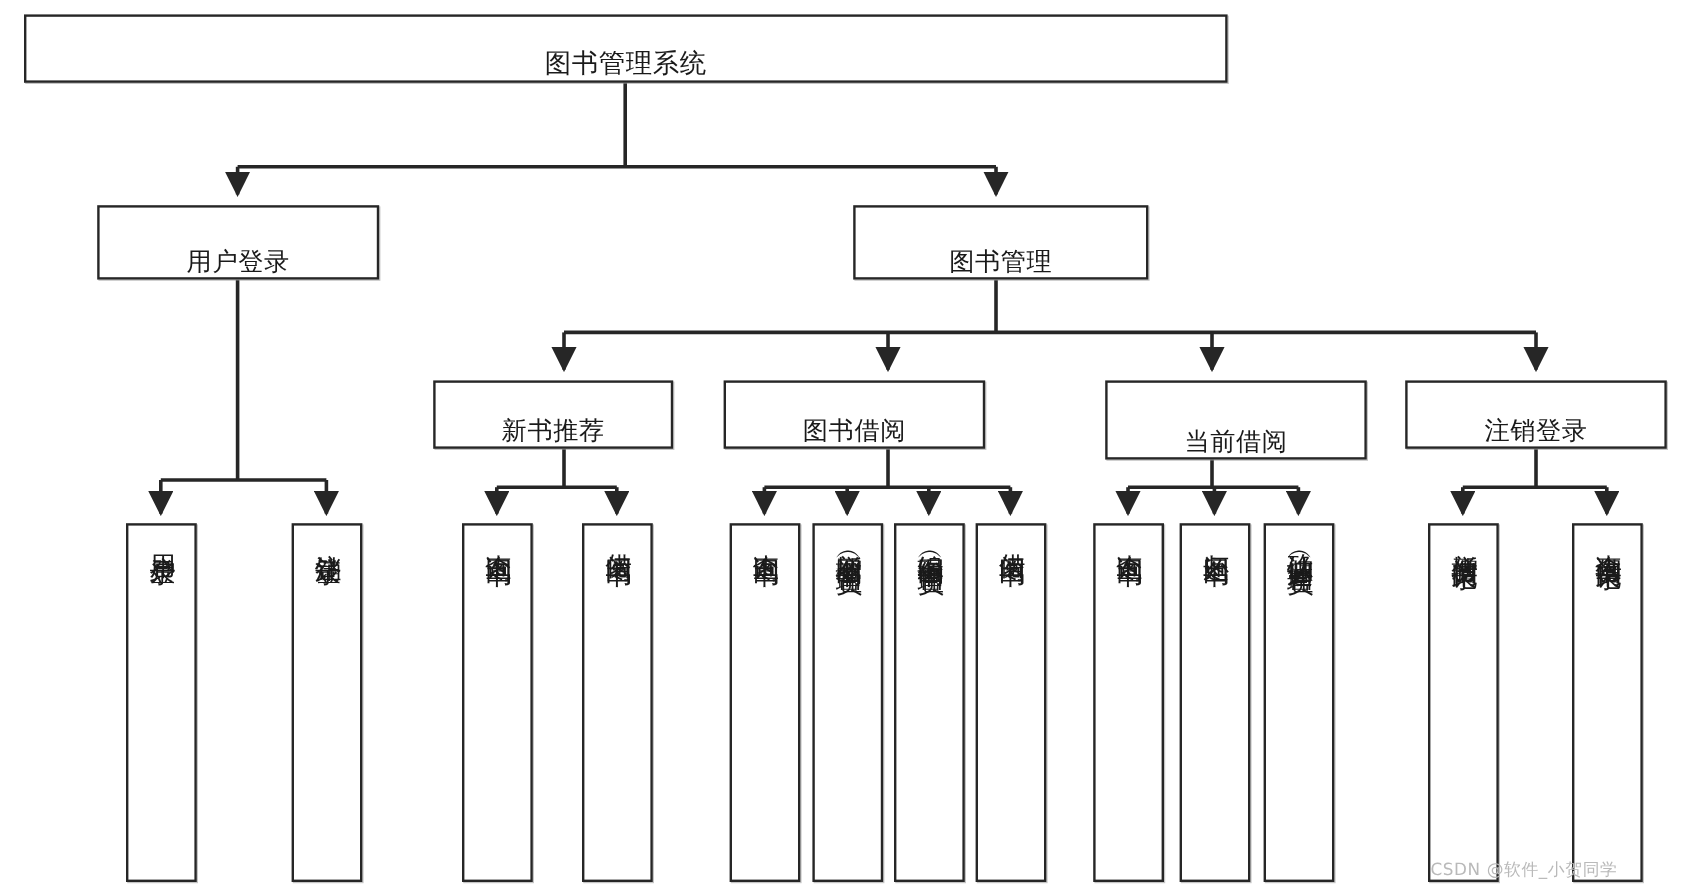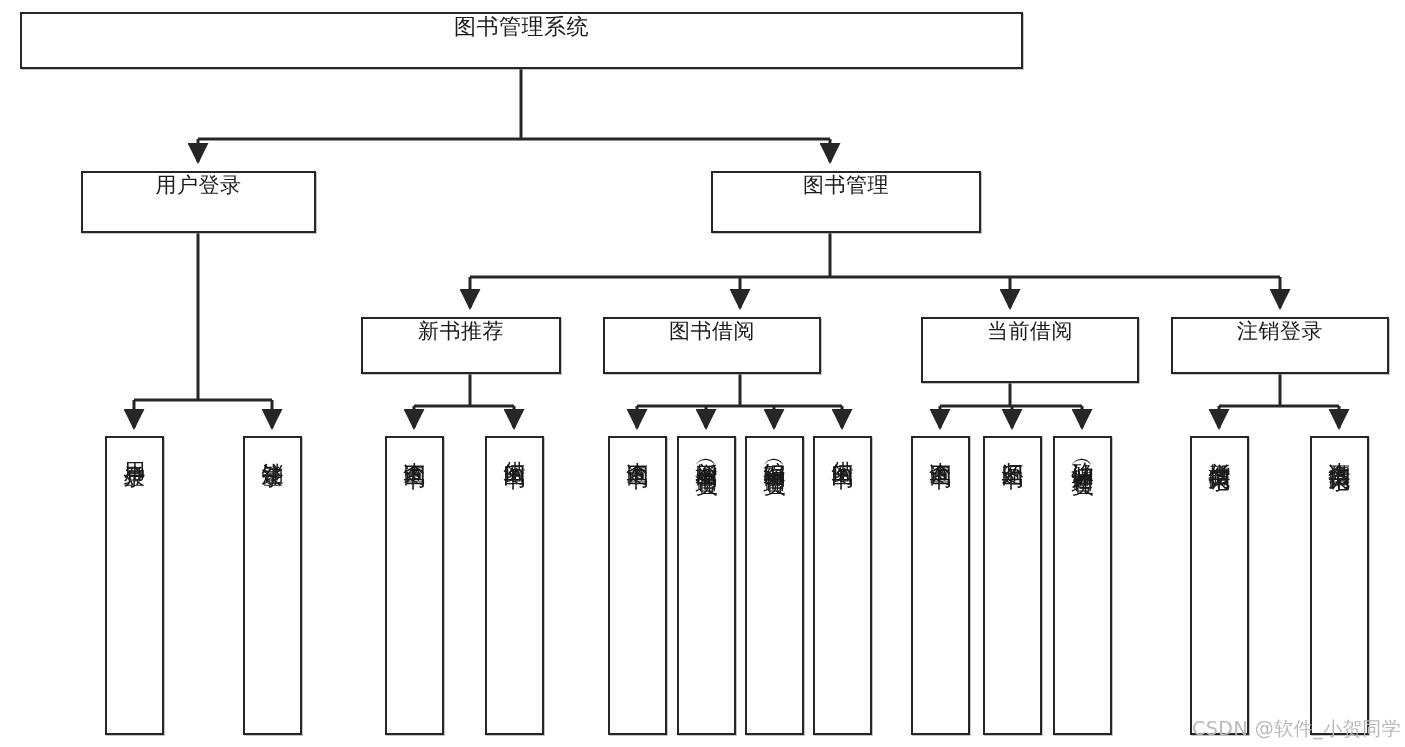--- a/index.html
+++ b/index.html
@@ -25,21 +25,21 @@
     width: 1405px;
     height: 747px;
     pointer-events: none;
   }
   .node {
     position: absolute;
     box-sizing: border-box;
     border: 2px solid #262626;
     background: #ffffff;
     display: flex;
-    align-items: flex-start;
+    align-items: flex-end;
     justify-content: center;
     color: #1a1a1a;
     box-shadow: 1px 1px 0 rgba(150,150,150,0.55);
   }
   .node .lbl {
     display: block;
     line-height: 1.18;
     letter-spacing: 0.5px;
   }
   
@@ -58,21 +58,21 @@
     writing-mode: vertical-rl;
     text-orientation: upright;
     font-size: 22px;
     line-height: 1.0;
     letter-spacing: 2px;
     white-space: nowrap;
   }
   .watermark {
     position: absolute;
     color: #b9b9b9;
-    font-size: 19px;
+    font-size: 14px;
     white-space: nowrap;
     letter-spacing: 0.5px;
     user-select: none;
     text-align: right;
   }
 </style>
 </head>
 <body>
 
 <div id="canvas">
@@ -127,21 +127,21 @@
     </g>
   </svg>
 
   <div class="node h root" style="left: 20px; top: 12px; width: 1003px; height: 57px;">
     <span class="lbl">图书管理系统</span>
   </div>
 
   <div class="node h" style="left: 81px; top: 171px; width: 235px; height: 62px;">
     <span class="lbl">用户登录</span>
   </div>
-  <div class="node h" style="left: 711px; top: 171px; width: 270px; height: 62px;">
+  <div class="node h" style="left: 711px; top: 171px; width: 246px; height: 62px;">
     <span class="lbl">图书管理</span>
   </div>
 
   <div class="node h" style="left: 361px; top: 317px; width: 200px; height: 57px;">
     <span class="lbl">新书推荐</span>
   </div>
   <div class="node h" style="left: 603px; top: 317px; width: 218px; height: 57px;">
     <span class="lbl">图书借阅</span>
   </div>
   <div class="node h" style="left: 921px; top: 317px; width: 218px; height: 66px;">

